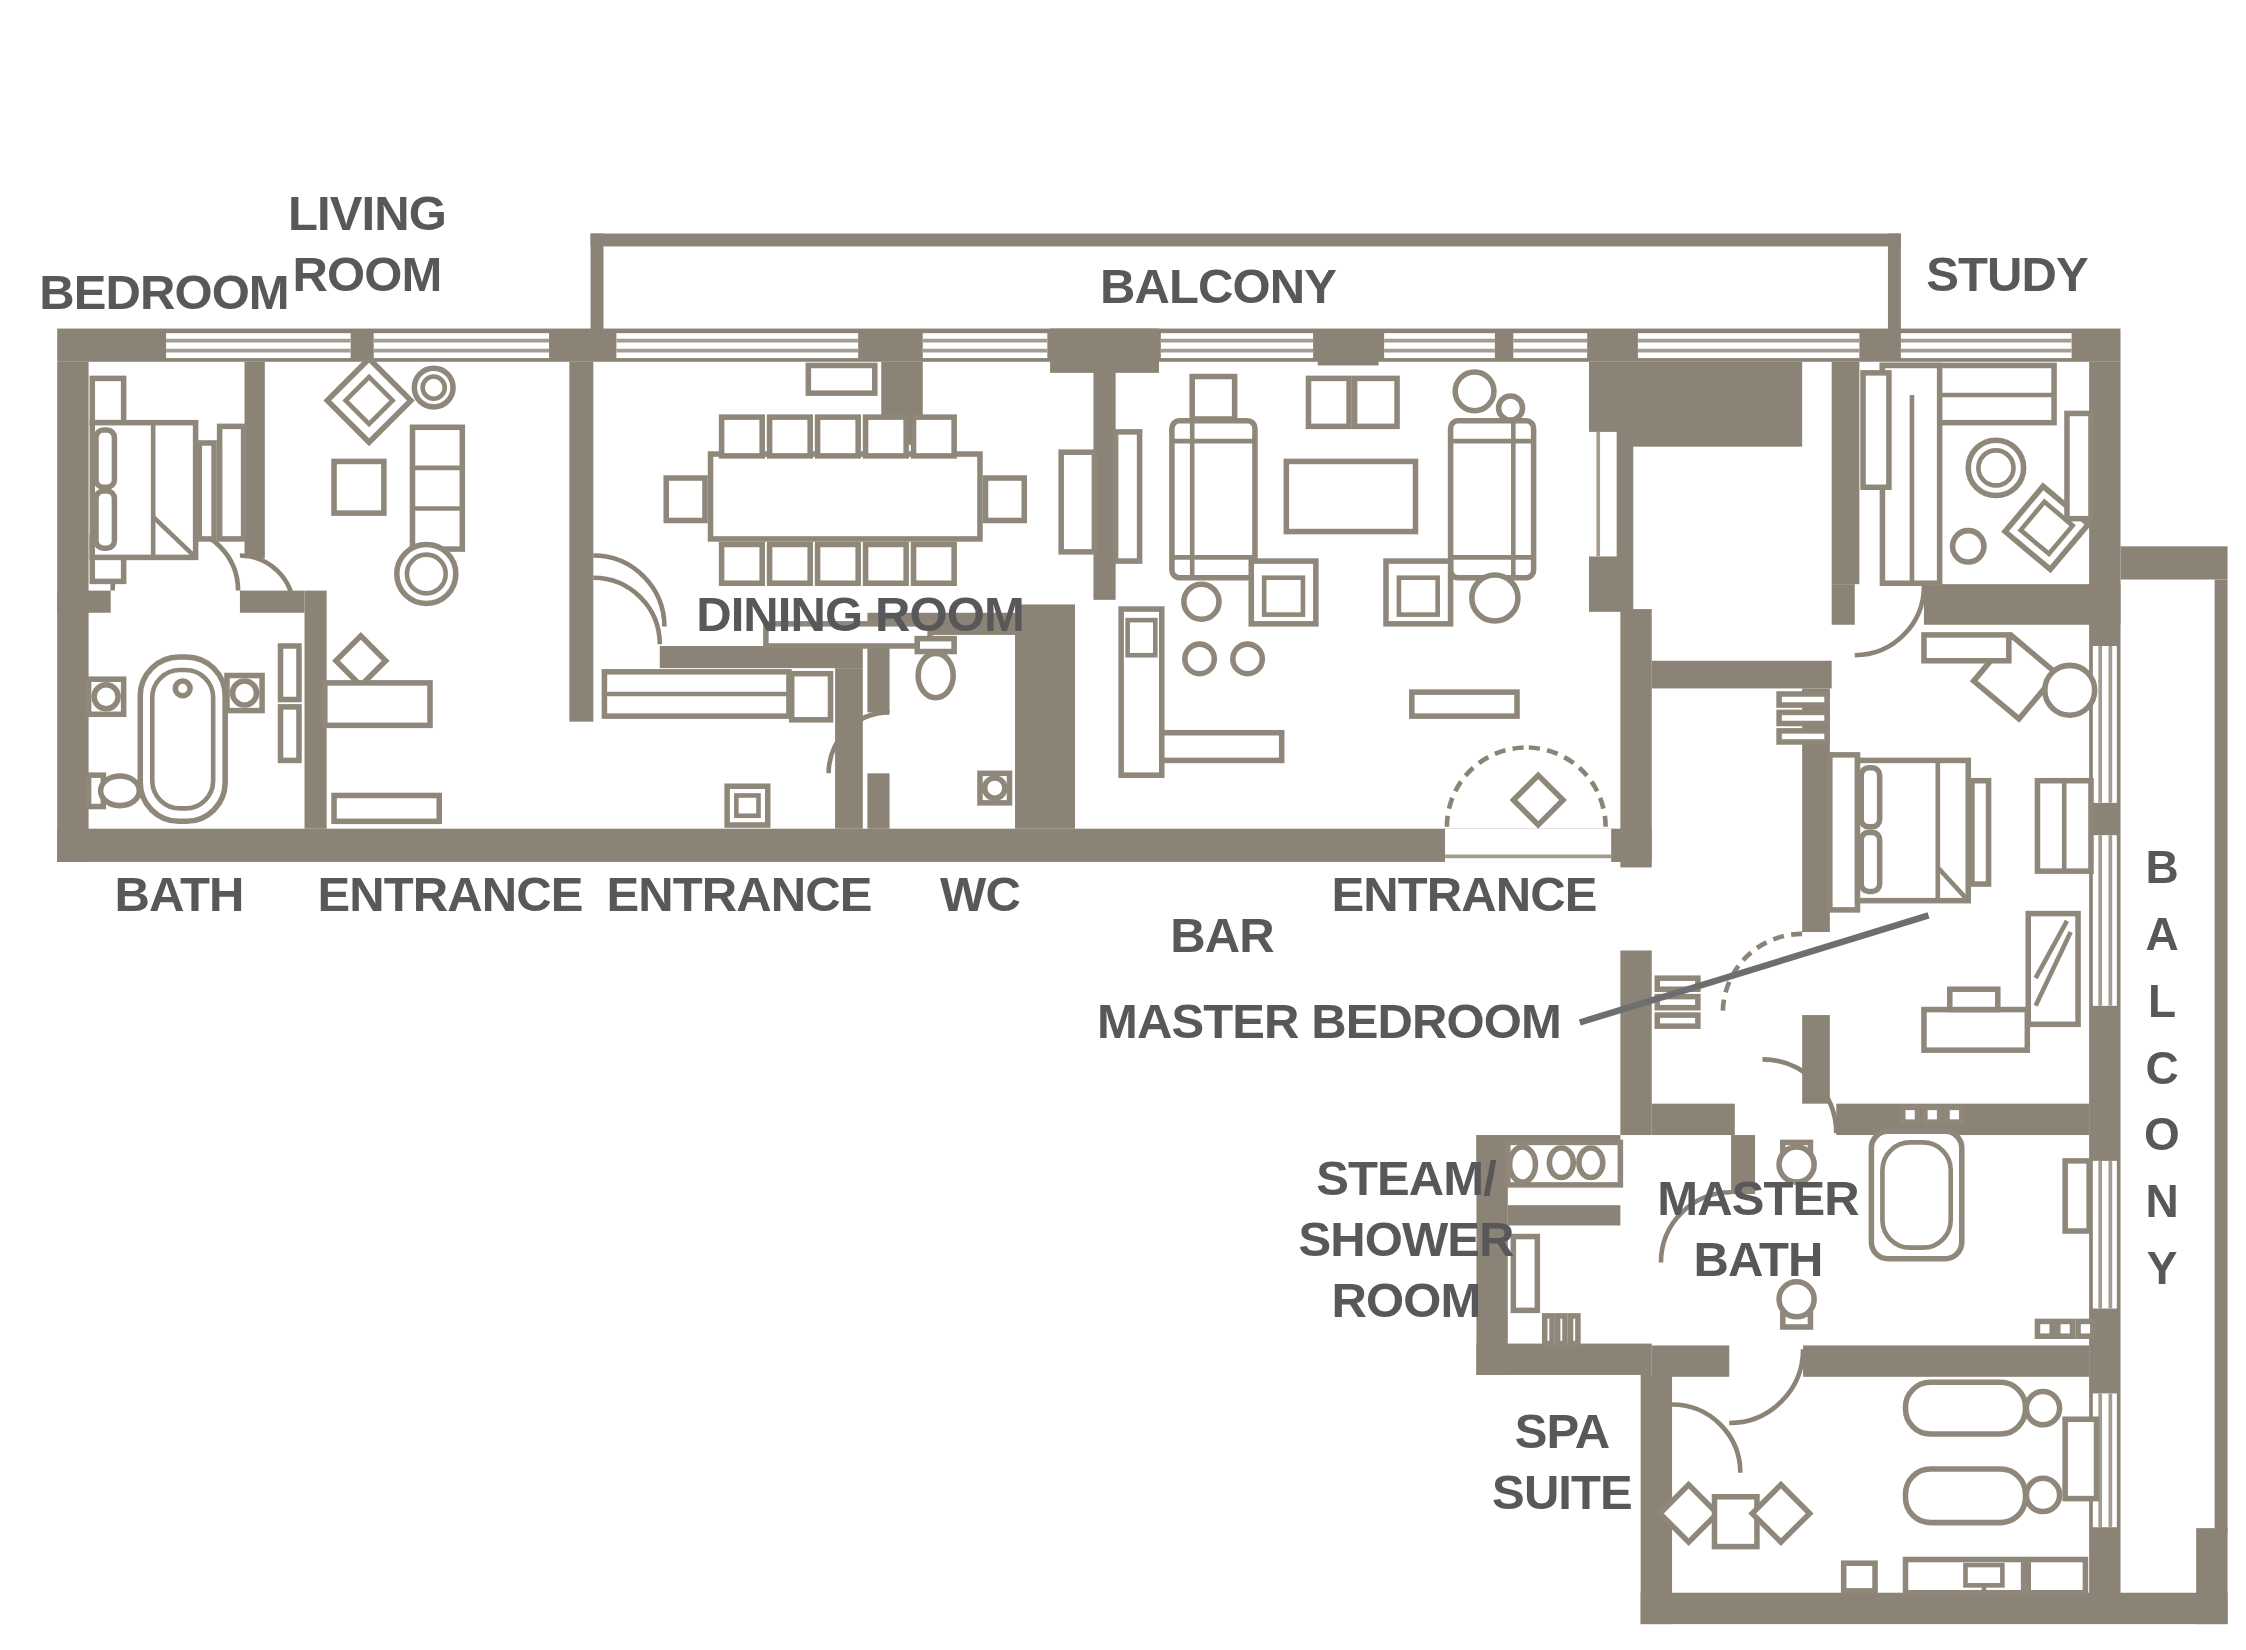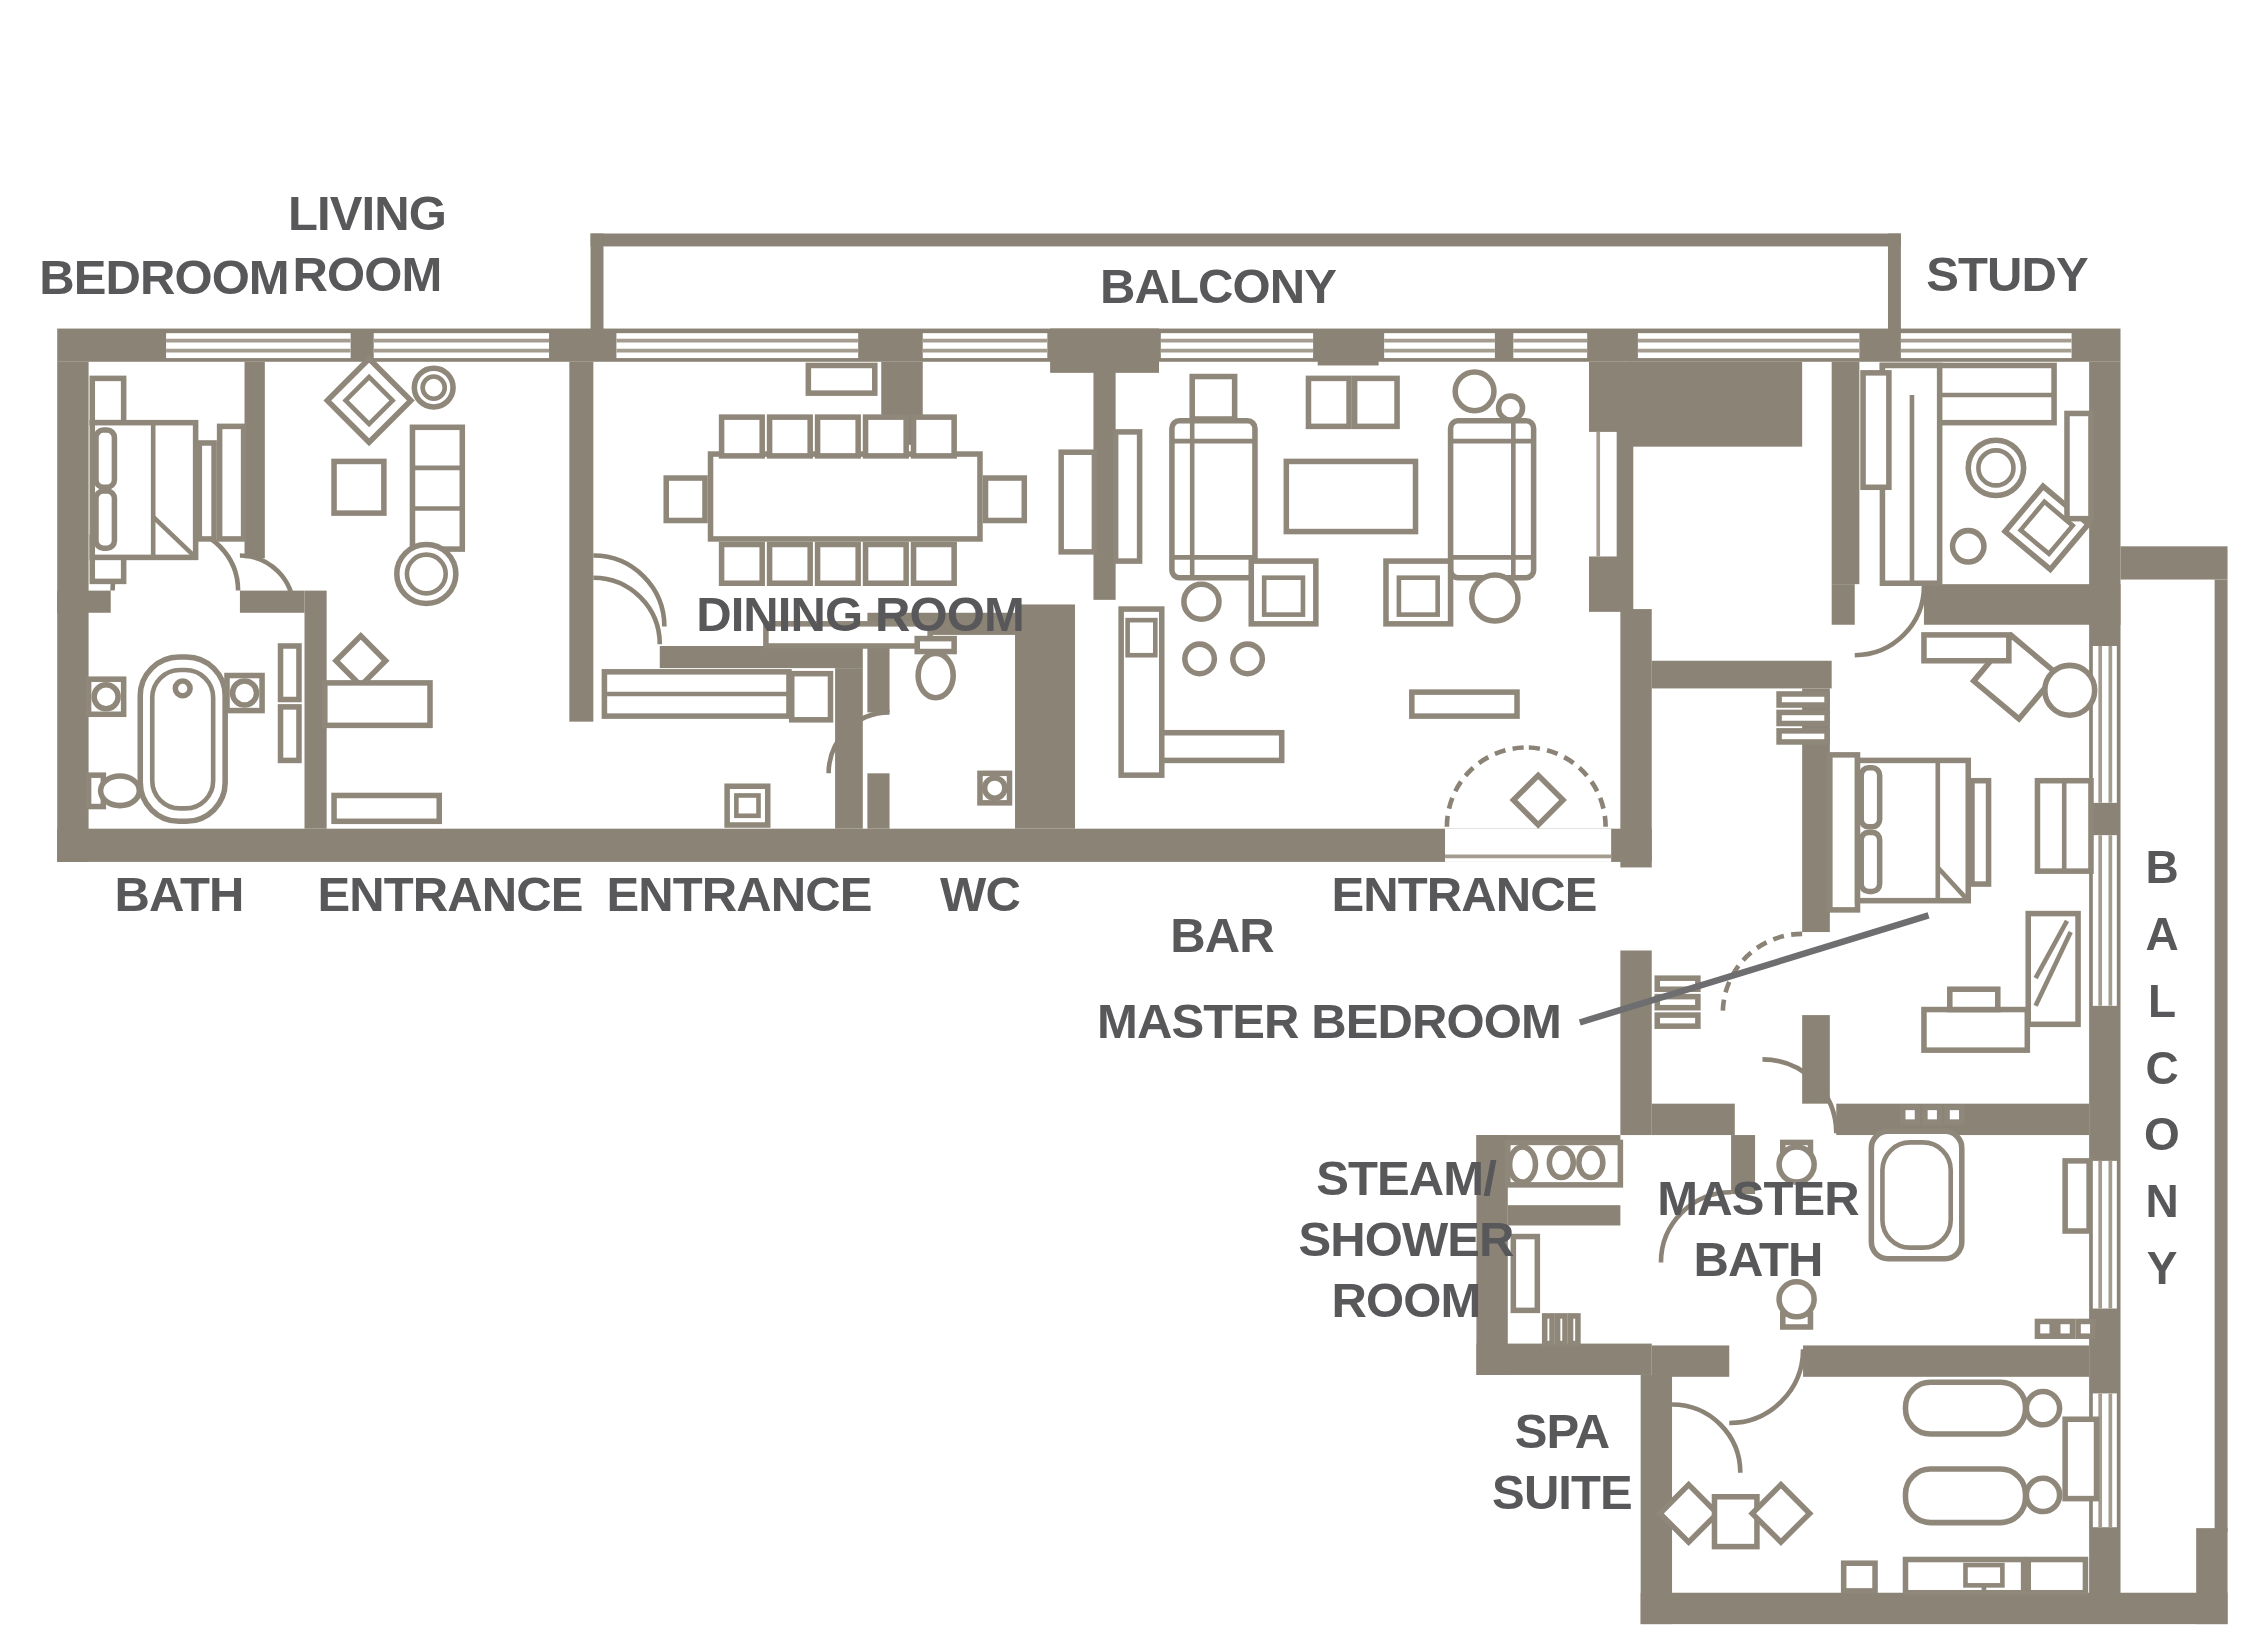--- a/index.html
+++ b/index.html
@@ -389,21 +389,21 @@
     <rect class="furn-thin" x="2130" y="1696" width="40" height="22"></rect>
     <line class="furn-thin" x1="2150" y1="1718" x2="2150" y2="1726"></line>
     <rect class="furn" x="2198" y="1690" width="62" height="36"></rect>
   </g>
 
   <g>
     <line class="leader" x1="1712" y1="1108" x2="2090" y2="992"></line>
   </g>
 </svg>
 
-  <div class="room-label" style="left:164px;top:277px;">BEDROOM</div>
+  <div class="room-label" style="left:164px;top:292px;">BEDROOM</div>
 
   <div class="room-label" style="left:367px;top:244px;">
     <span>LIVING</span>
     <span>ROOM</span>
   </div>
 
   <div class="room-label" style="left:1218px;top:286px;">BALCONY</div>
 
   <div class="room-label" style="left:2007px;top:274px;">STUDY</div>
 

